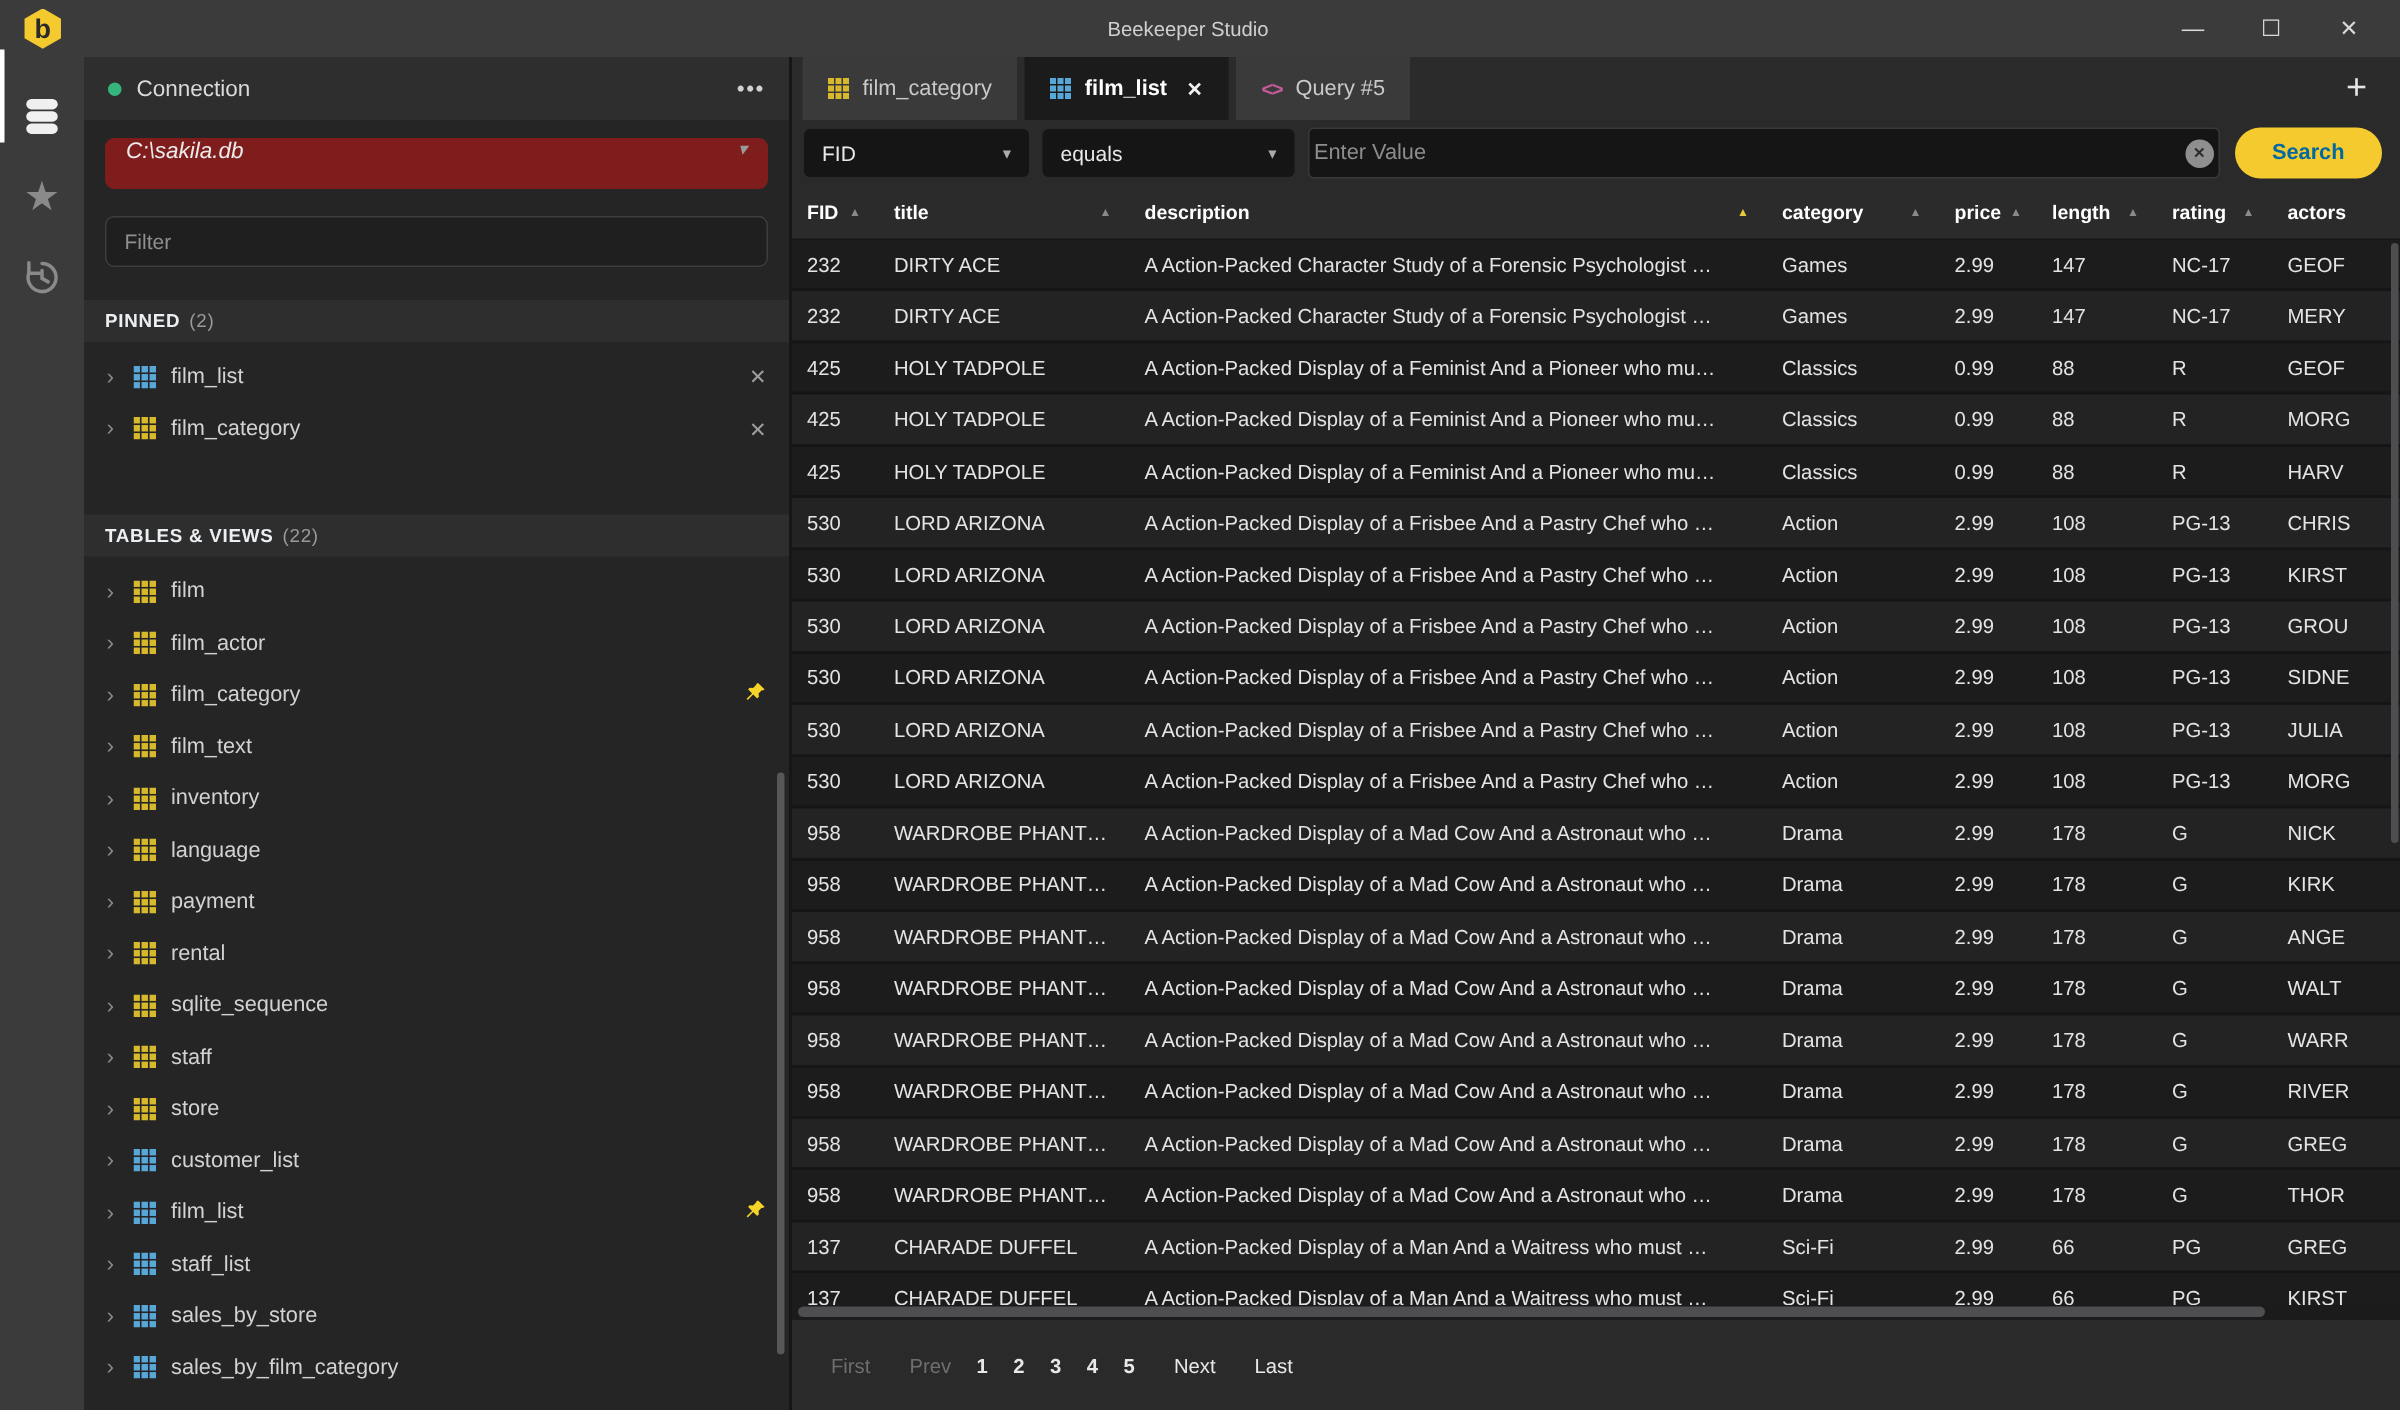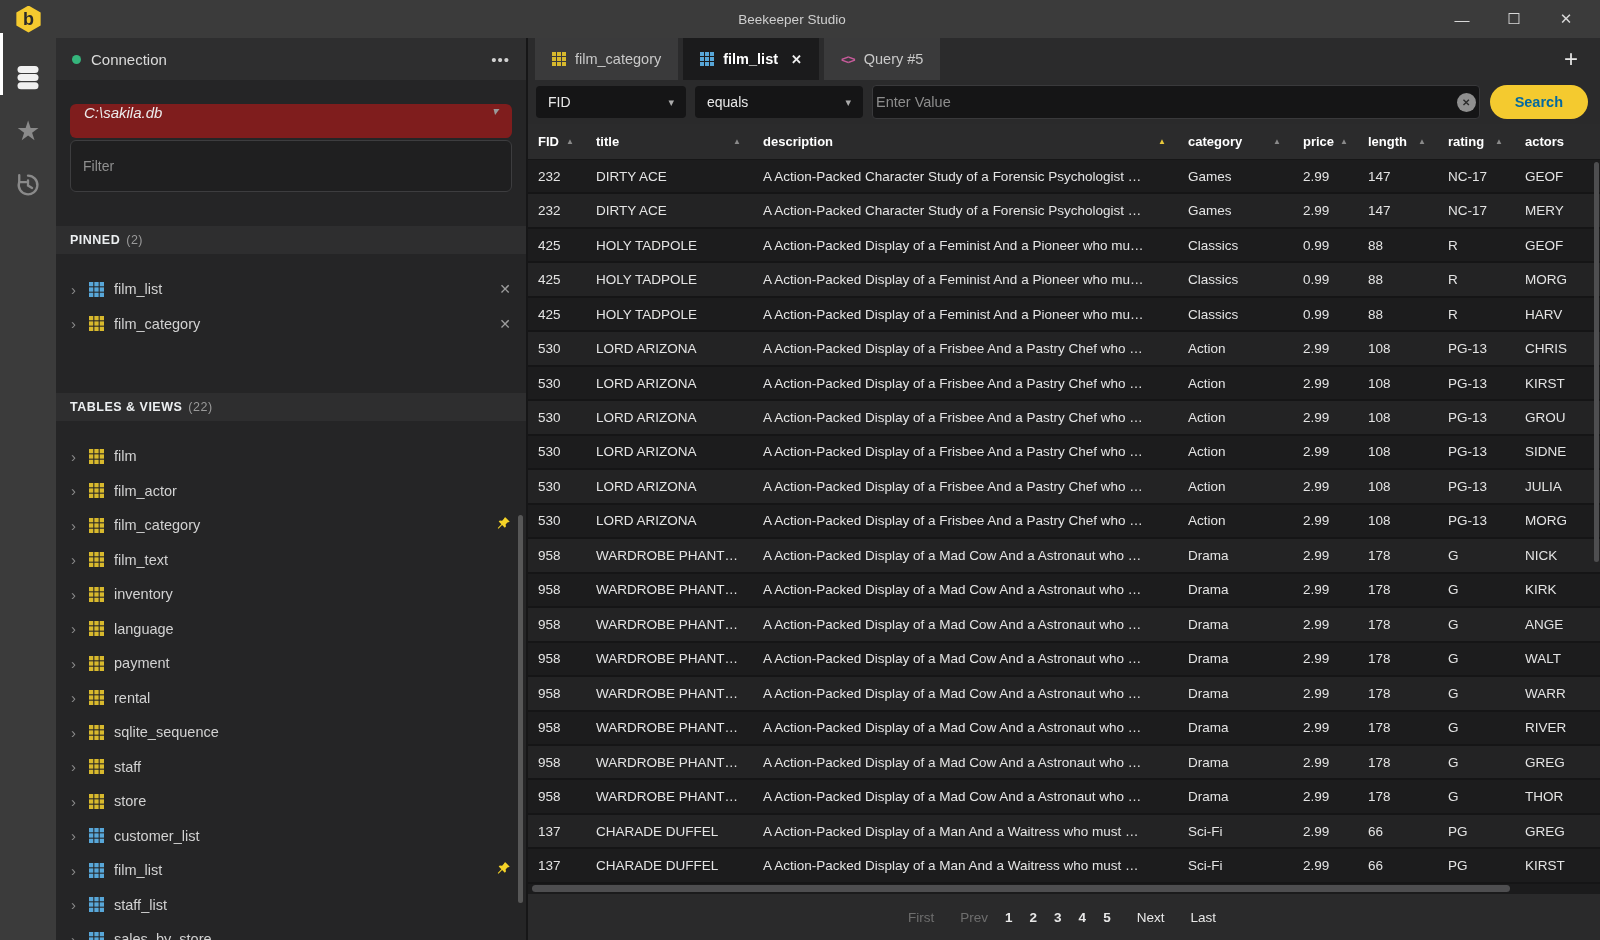--- a/index.html
+++ b/index.html
@@ -20,29 +20,29 @@
 
   
   .rail { width:56px; background:#3b3b3b; position:relative; display:flex; flex-direction:column; align-items:center; padding-top:12px; flex:0 0 auto; }
   .rail-indicator { position:absolute; left:0; top:-5px; width:3px; height:62px; background:#ffffff; }
   .rail-item { width:56px; height:54px; display:flex; align-items:center; justify-content:center; color:#8a8a8a; }
   .rail-item.active { color:#f0f0f0; }
   .rail-item svg { width:28px; height:28px; }
   .star-glyph { font-size:27px; line-height:1; }
 
   
-  .sidebar { width:472px; background:#252526; border-right:2px solid #161617; display:flex; flex-direction:column; position:relative; overflow:hidden; flex:0 0 auto;gap:12px; }
+  .sidebar { width:472px; background:#252526; border-right:2px solid #161617; display:flex; flex-direction:column; position:relative; overflow:hidden; flex:0 0 auto; }
   .sb-header { height:42px; background:#2e2e2f; display:flex; align-items:center; padding:0 16px; flex:0 0 auto; }
   .conn-dot { width:9px; height:9px; border-radius:50%; margin-right:10px; }
   .sb-header-label { color:#dadada; font-size:15px; }
   .sb-menu { margin-left:auto; color:#d0d0d0; font-size:15px; letter-spacing:1px; }
   .sb-conn { padding:12px 14px 8px; }
   .sb-select { height:34px; background:#7f1d1d; border-radius:6px; display:flex; align-items:flex-start; padding:0 14px; color:#ececec; font-size:15px;font-style:italic; }
   .sb-select .chev { margin-left:auto; color:#9a9a9a; font-size:12px; }
-  .sb-filter { margin-top:2px; height:52px; width:100%; background:#1f1f20; border:1px solid #3d3d3f; border-radius:6px; padding:0 12px; color:#d8d8d8; font-size:14px; outline:none; }
+  .sb-filter { margin-top:18px; height:34px; width:100%; background:#1f1f20; border:1px solid #3d3d3f; border-radius:6px; padding:0 12px; color:#d8d8d8; font-size:14px; outline:none; }
   .sb-filter::placeholder { color:#8f8f8f; }
   .section-header { height:28px; background:#2e2e2f; display:flex; align-items:center; padding:0 14px; color:#eceff1; font-weight:bold; font-size:12.5px; letter-spacing:.5px; flex:0 0 auto; }
   .section-header .count { color:#9a9a9a; font-weight:normal; margin-left:6px; }
   .mt-pinned { margin-top:14px; }
   .mt-tables { margin-top:40px; }
   .sb-list { padding-top:6px; }
   .sb-item { height:34.5px; display:flex; align-items:center; padding:0 15px; color:#d2d2d2; font-size:14.5px; }
   .sb-item .chev { color:#8a8a8a; font-size:15px; width:16px; }
   .sb-item .tbl-icon { width:15px; height:15px; margin:0 10px 0 2px; display:flex; }
   .sb-item .tbl-icon svg { width:15px; height:15px; }
@@ -81,21 +81,21 @@
   .sort-arrow { font-size:8px; color:#8a8a8a; margin-left:6px; }
   .sort-arrow.sorted { color:#e8c83a; }
   .tbody { flex:1; position:relative; overflow:hidden; }
   .trow { display:grid; grid-template-columns:58px 167px 425px 115px 65px 80px 77px minmax(0,1fr); height:34.48px; align-items:center; font-size:13.5px; color:#e4e4e4; border-bottom:2px solid #151516; background:#1c1c1d; }
   .trow.alt { background:#232324; }
   .td { padding-left:10px; white-space:nowrap; overflow:hidden; }
   .v-scrollthumb { position:absolute; right:1px; top:2px; width:5px; height:400px; background:#4e4e50; border-radius:3px; }
   .hscroll { height:10px; position:relative; background:#1b1b1c; flex:0 0 auto; }
   .h-scrollthumb { position:absolute; left:4px; top:1px; height:7px; width:978px; background:#4e4e50; border-radius:4px; }
 
-  .pagination { height:46px; background:#2a2a2b; display:flex; align-items:center; justify-content:center; padding-right:30px; font-size:13.5px; color:#e8e8e8; flex:0 0 auto; }
+  .pagination { height:60px; background:#2a2a2b; display:flex; align-items:center; justify-content:flex-start; padding-right:30px; font-size:13.5px; color:#e8e8e8; flex:0 0 auto; }
   .pg-link { margin-left:26px; }
   .pg-link.disabled { color:#6e6e6e; }
   .pg-num { margin-left:17px; font-weight:bold; }
 </style>
 </head>
 <body>
 
 <div class="app">
 
   <div class="titlebar">

